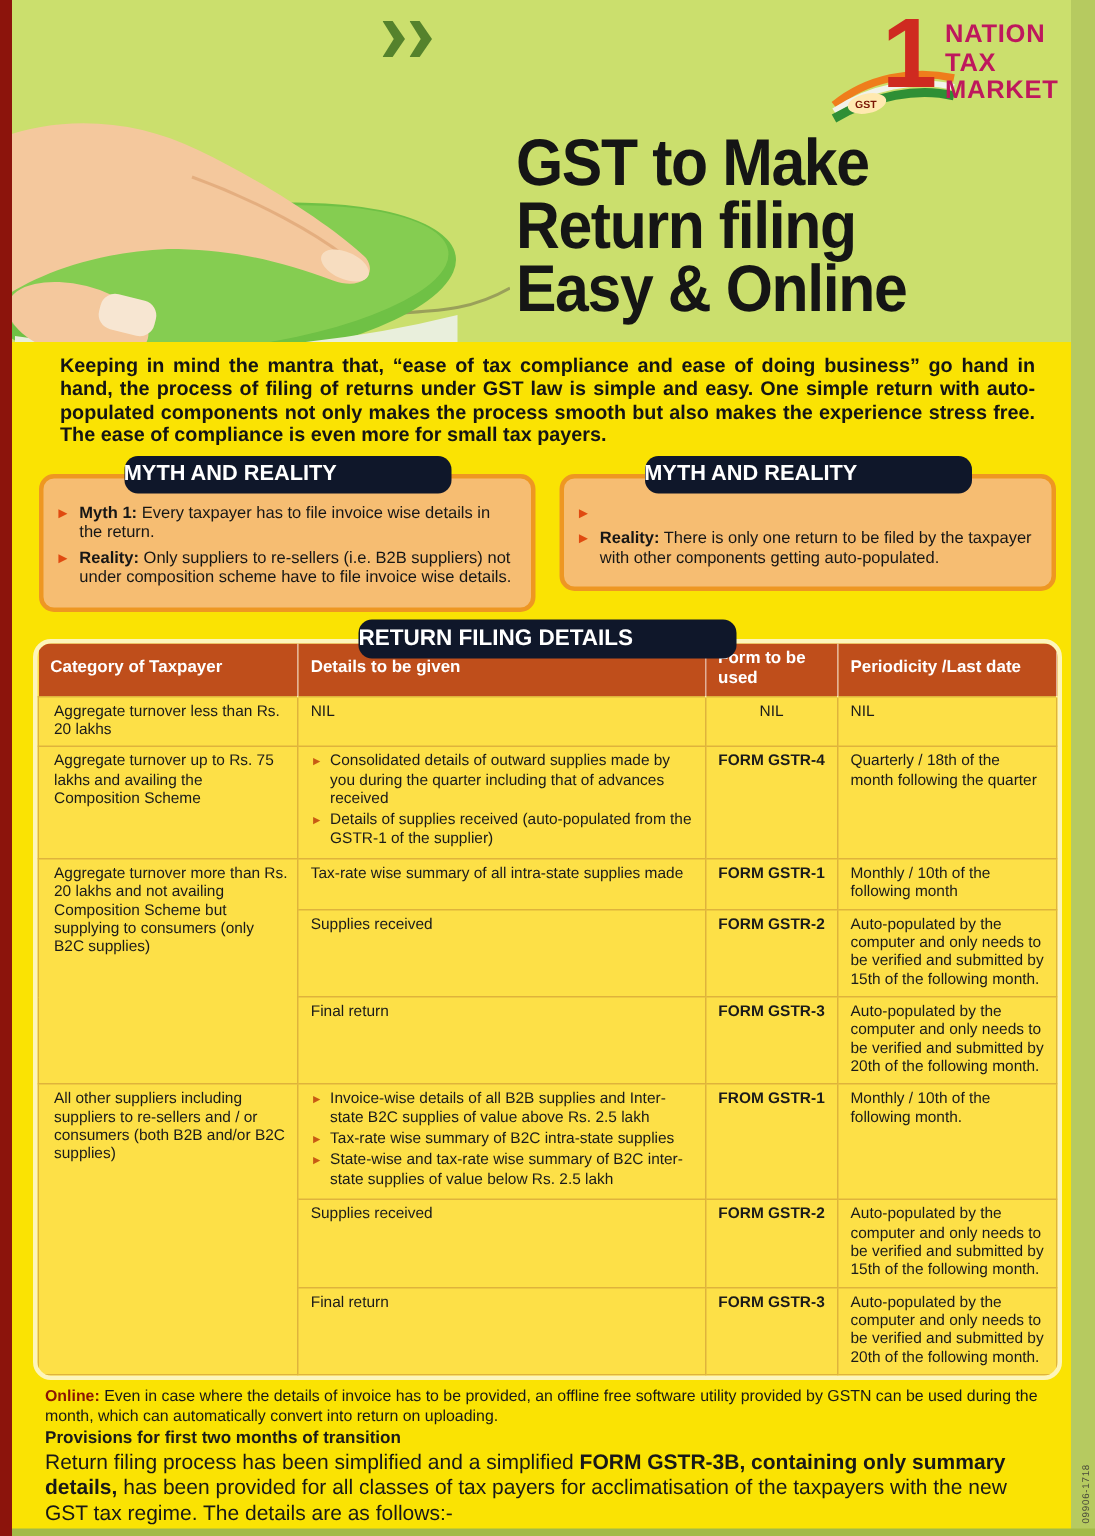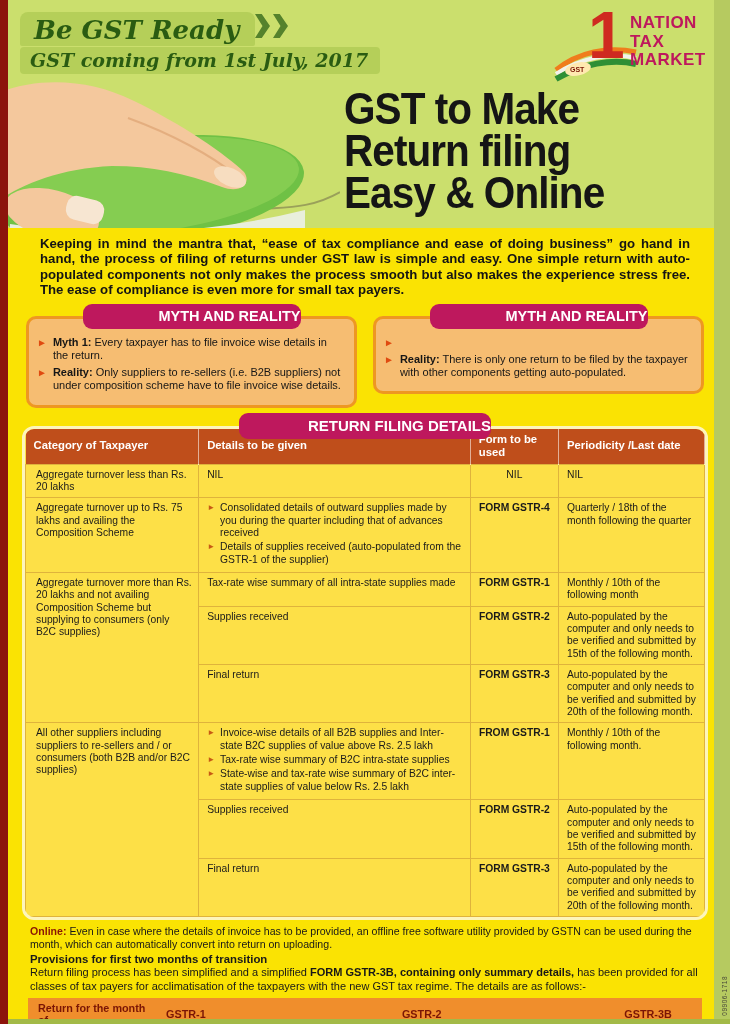--- a/index.html
+++ b/index.html
@@ -35,22 +35,22 @@
   .headline { position:absolute; left:344px; top:88px; font-size:44px; font-weight:bold; color:#151515;
     line-height:0.95; letter-spacing:-1px; transform:scaleX(.92); transform-origin:left top; white-space:nowrap; }
 
   
   .intro { padding:8px 40px 4px 40px; font-size:13.2px; font-weight:bold; color:#141414;
     text-align:justify; line-height:1.17; }
 
   
   .myth-row { display:flex; gap:16px; padding:2px 26px 0 26px; }
   .myth-col { flex:1; position:relative; }
-  .pill { position:relative; z-index:3; margin:0 auto; width:218px; background:#be185d; color:#fff;
-    font-weight:bold; font-size:14.5px; text-align:right; border-radius:9px; padding:4px 0 5px 0; }
+  .pill { position:relative; z-index:3; margin:0 auto; width:218px; background:#0f172a; color:#fff;
+    font-weight:bold; font-size:14.5px; text-align:left; border-radius:9px; padding:4px 0 5px 0; }
   .myth-box { margin-top:-13px; background:#f6bd72; border:3px solid #ee9722; border-radius:10px;
     padding:17px 10px 8px 8px; min-height:78px; }
   .bullet { display:flex; gap:6px; font-size:11px; line-height:1.2; color:#161616; margin-bottom:4px; }
   .bullet .mk { color:#e04a10; font-size:10px; line-height:1.3; flex:0 0 auto; }
   .bullet b { font-weight:bold; }
 
   
   .filing { position:relative; margin-top:5px; padding:0 22px; }
   .pill-wide { width:252px; font-size:15px; }
   .filing-container { margin-top:-13px; background:#fde047; border:3px solid #fdf5bb; border-radius:12px; overflow:hidden; }
@@ -61,41 +61,37 @@
   .filing-table td.cat { padding-left:10px; }
   .filing-table td.form { text-align:center; font-weight:bold; padding-left:2px; padding-right:2px; }
   .filing-table td.nil { text-align:center; }
   .tb-bullet { display:flex; gap:5px; margin-bottom:2px; }
   .tb-bullet .mk { color:#c75a14; font-size:8px; line-height:1.5; flex:0 0 auto; }
 
   
   .remarks { padding:5px 30px 0 30px; font-size:10.6px; line-height:1.2; color:#181818; }
   .remarks .lbl { color:#8a1505; font-weight:bold; }
   .sub-heading { padding:3px 30px 0 30px; font-size:11.4px; font-weight:bold; color:#1a1a1a; }
-  .sub-text { padding:1px 30px 0 30px; font-size:11px; line-height:1.2; color:#181818; }
+  .sub-text { padding:1px 30px 0 30px; font-size:14px; line-height:1.2; color:#181818; }
   .sub-text b { font-weight:bold; }
 
   table.trans-table { margin:5px 28px 0 28px; width:674px; border-collapse:collapse; font-size:10.8px; }
   .trans-table th { background:#f08e2c; color:#7a1505; font-weight:bold; text-align:left; padding:4px 10px; }
 
   .print-code { position:absolute; right:2px; bottom:8px; z-index:60; writing-mode:vertical-rl; transform:rotate(180deg);
     font-size:6.5px; color:#4a4a3a; letter-spacing:.5px; }
 </style>
 </head>
 <body>
 
 <div class="edge-left"></div>
 <div class="edge-right"></div>
 <div class="edge-bottom"></div>
 
 <div class="header">
-  <div class="ready-badge">
-    <span class="ready-line1">Be GST Ready</span>
-    <span class="ready-line2">GST coming from 1st July, 2017</span>
-  </div>
   <div class="chevrons">
     <div class="chev"></div>
     <div class="chev"></div>
   </div>
 
   <div class="logo">
     <svg class="logo-swoosh" width="84" height="40" viewBox="0 0 84 40">
       <path d="M2 28 C 24 10, 54 4, 82 10" stroke="#ef7d1c" stroke-width="5" fill="none"></path>
       <path d="M2 32 C 26 16, 56 10, 82 16" stroke="#f2f2ea" stroke-width="4" fill="none"></path>
       <path d="M2 37 C 28 22, 58 16, 82 22" stroke="#2f8f35" stroke-width="6" fill="none"></path>

